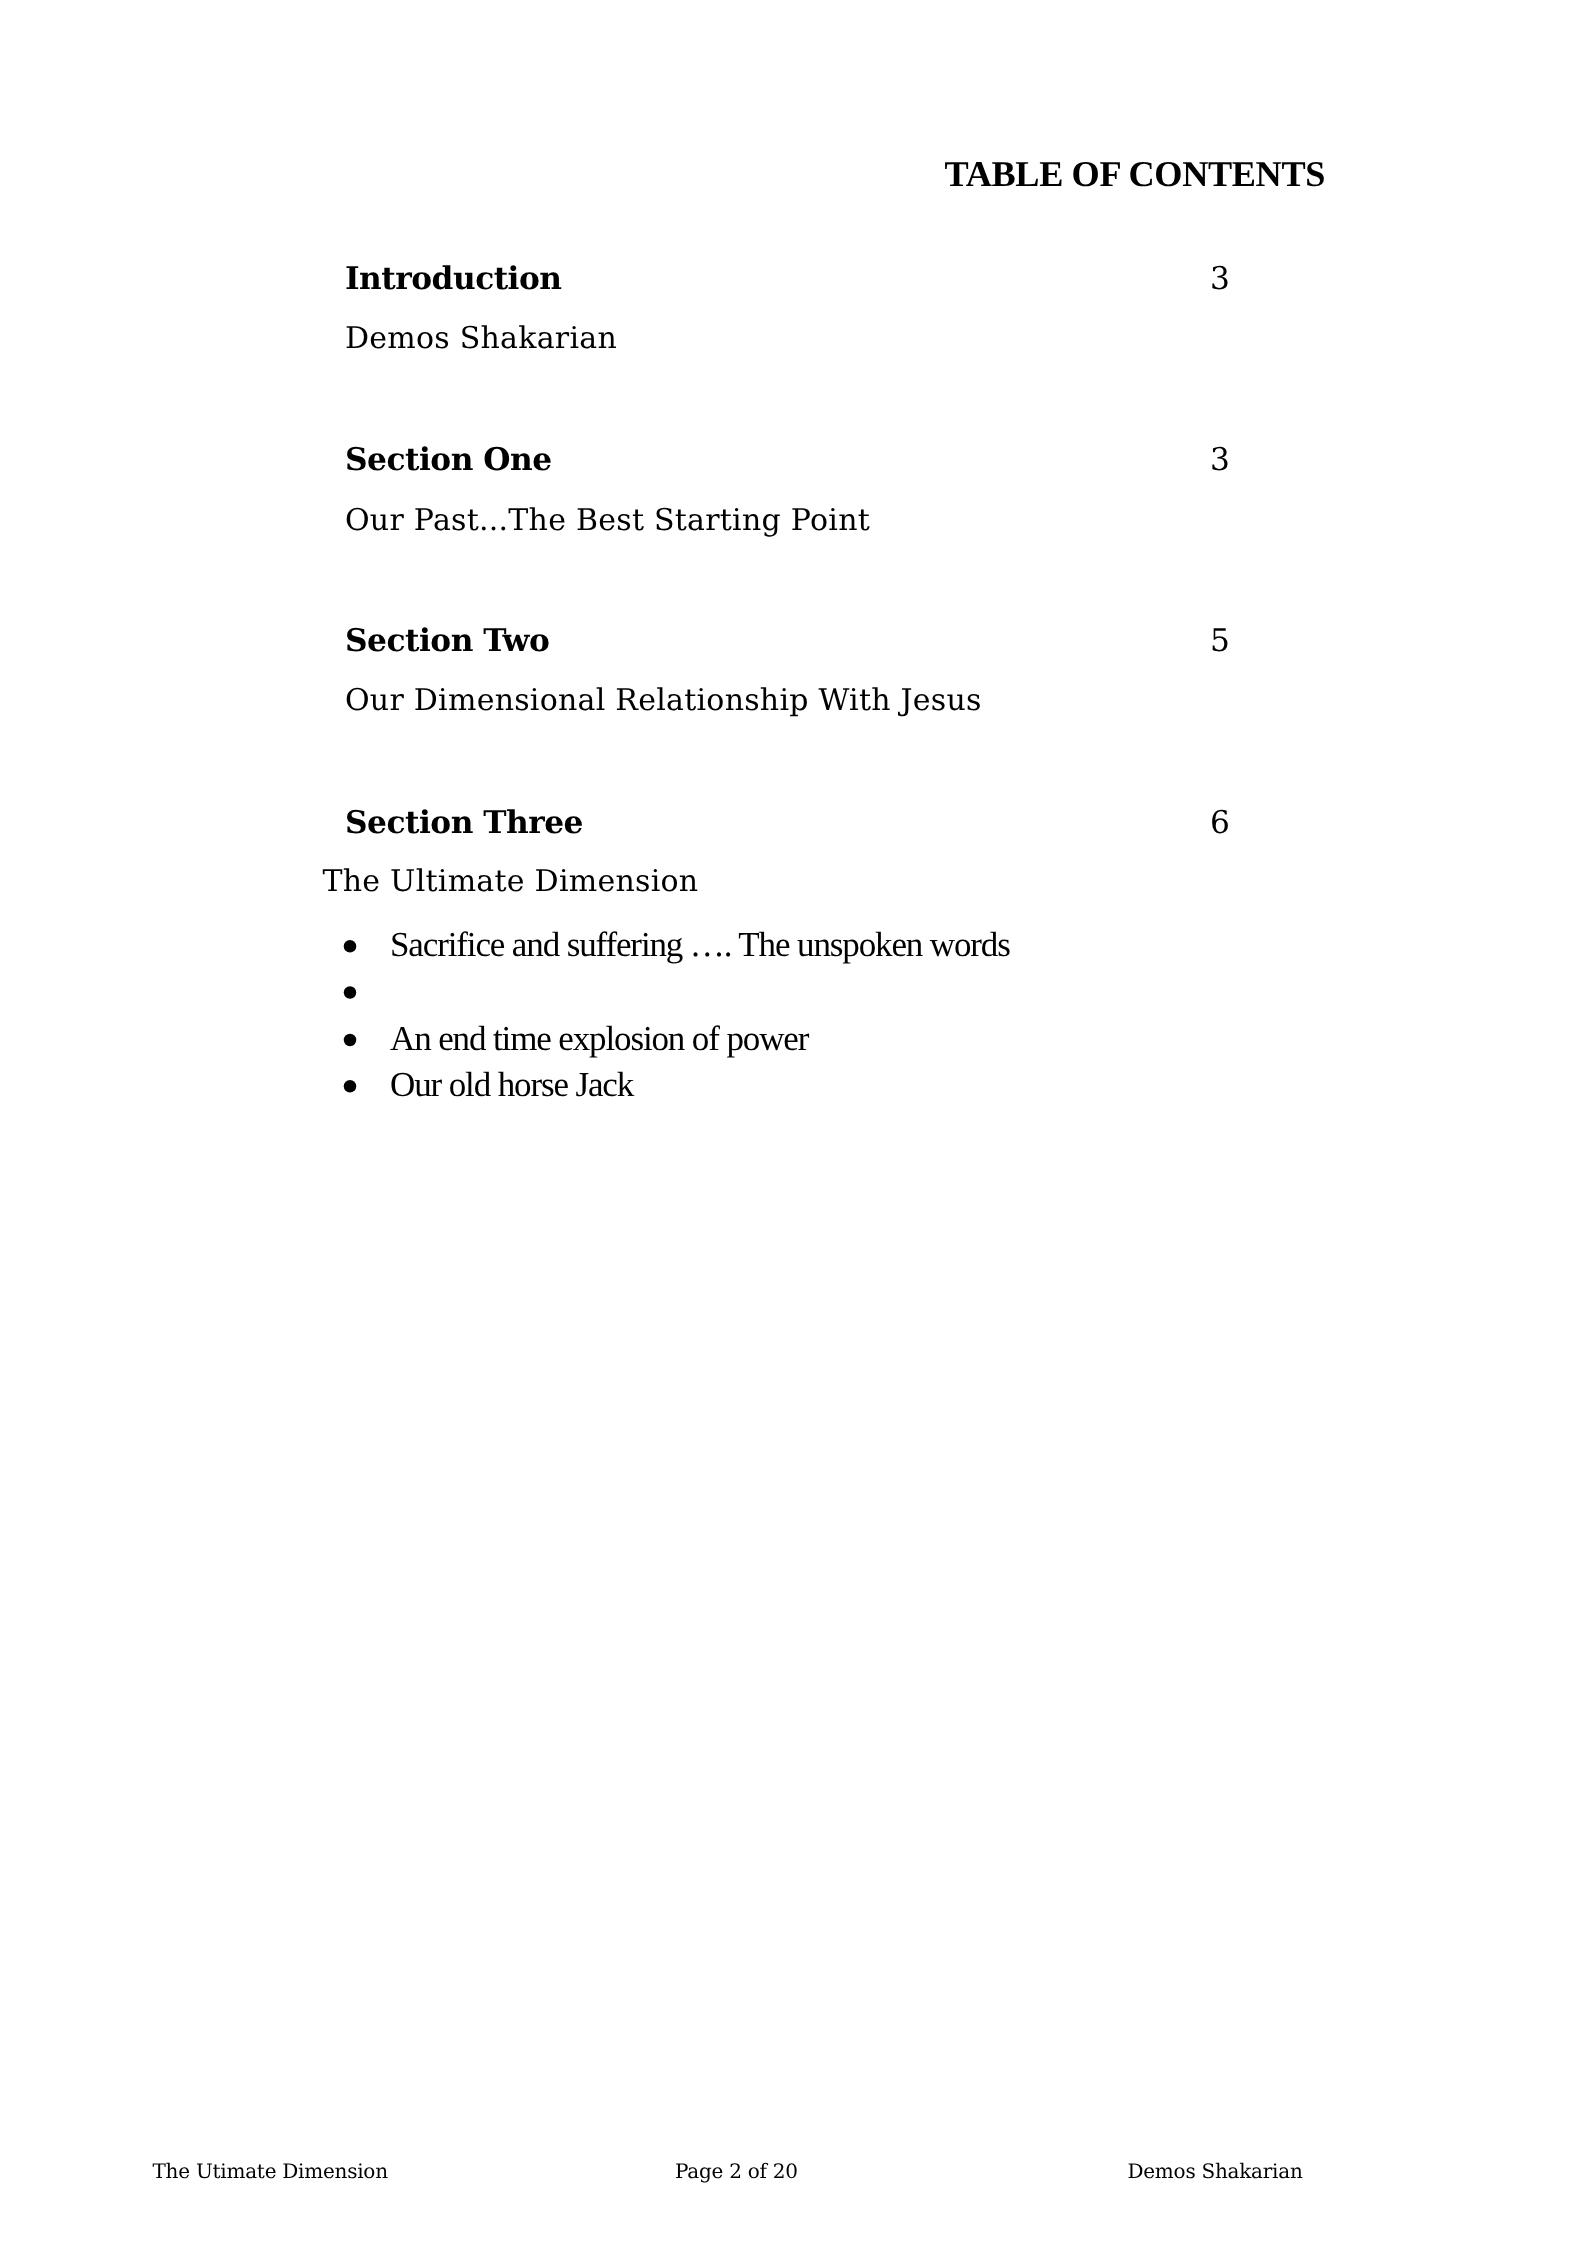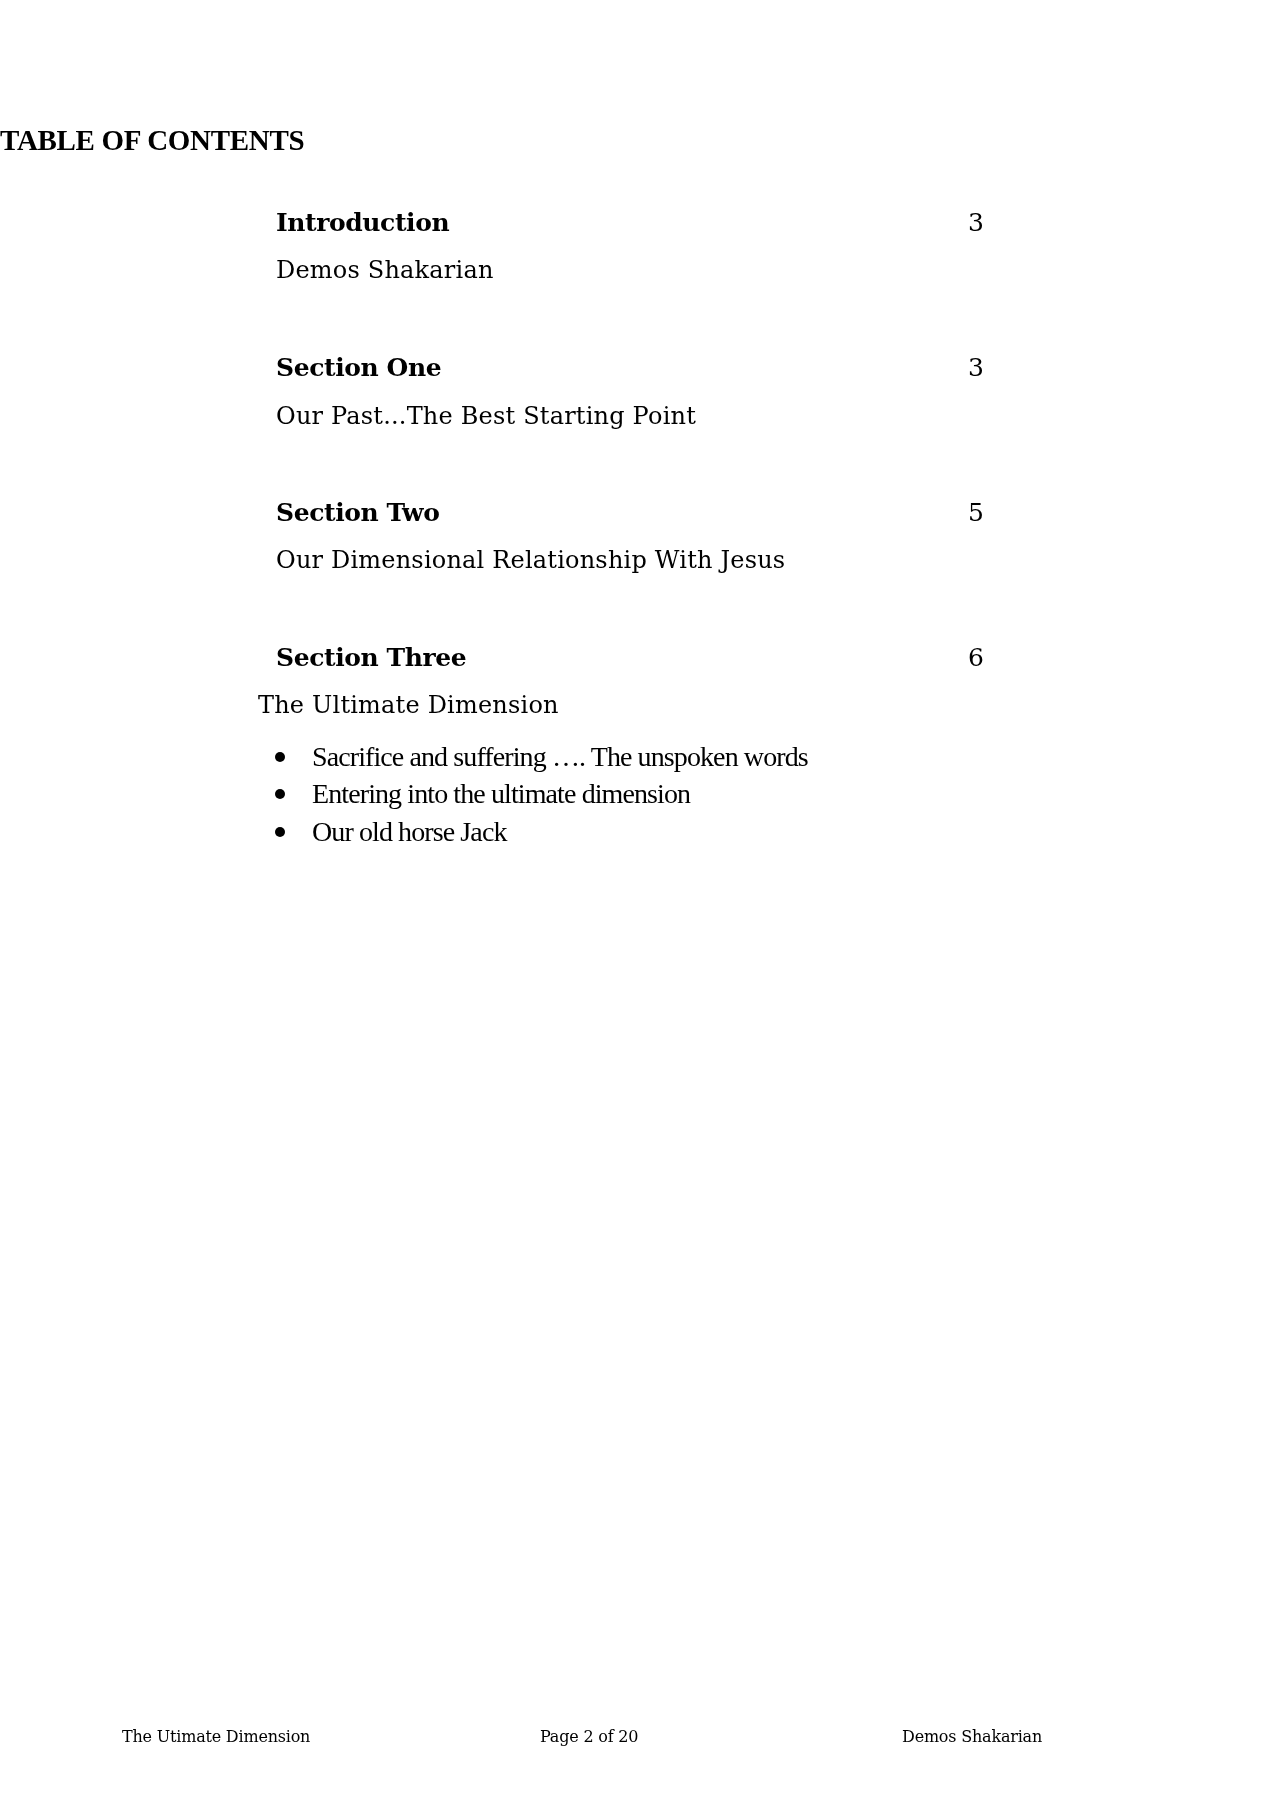--- a/index.html
+++ b/index.html
@@ -2,21 +2,21 @@
 <html><head>
   <meta charset="utf-8">
   <style>
     html, body { margin: 0; padding: 0; background: #ffffff; }
     body {
       width: 1273px; height: 1800px; position: relative; overflow: hidden;
       font-family: "DejaVu Serif", "Liberation Serif", serif; color: #000;
     }
     .abs { position: absolute; white-space: nowrap; }
     .title {
-      left: 0; width: 1060px; text-align: left; top: 124px;
+      left: 0; width: 1060px; text-align: right; top: 124px;
       font-family: "Liberation Serif", "DejaVu Serif", serif;
       font-weight: bold; font-size: 29px; letter-spacing: -0.3px;
     }
     .heading {
       left: 276px; font-family: "DejaVu Serif", serif; font-weight: bold;
       font-size: 25px; letter-spacing: -0.4px;
     }
     .pagenum {
       left: 968px; font-family: "DejaVu Serif", serif; font-size: 25px;
     }
@@ -57,21 +57,22 @@
   <div class="abs heading" style="top:498px;">Section Two</div>
   <div class="abs pagenum" style="top:498px;">5</div>
   <div class="abs sub" style="top:546px;">Our Dimensional Relationship With Jesus</div>
 
   <div class="abs heading" style="top:643px;">Section Three</div>
   <div class="abs pagenum" style="top:643px;">6</div>
   <div class="abs sub" style="top:691px; left:258px;">The Ultimate Dimension</div>
 
   <ul class="abs bullets">
     <li><span class="bullet-dot"></span><span>Sacrifice and suffering …. The unspoken words</span></li>
-    <li><span class="bullet-dot"></span><span>Entering into the ultimate dimension</span></li>
+    <li><span class="bullet-dot"></span></li>
+    <li><span class="bullet-dot"></span><span>An end time explosion of power</span></li>
     <li><span class="bullet-dot"></span><span>Our old horse Jack</span></li>
   </ul>
 
   <div class="abs footer" style="left:122px;">The Utimate Dimension</div>
   <div class="abs footer" style="left:540px;">Page 2 of 20</div>
   <div class="abs footer" style="left:902px;">Demos Shakarian</div>
 
 </div>
 
 </body></html>

